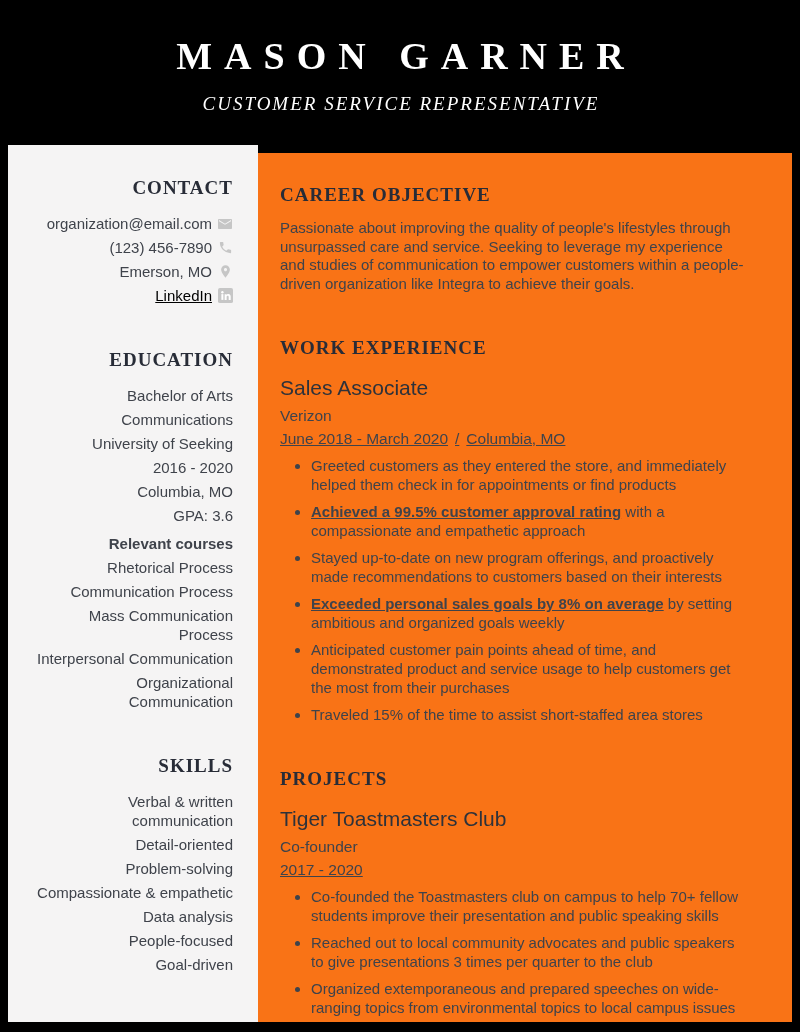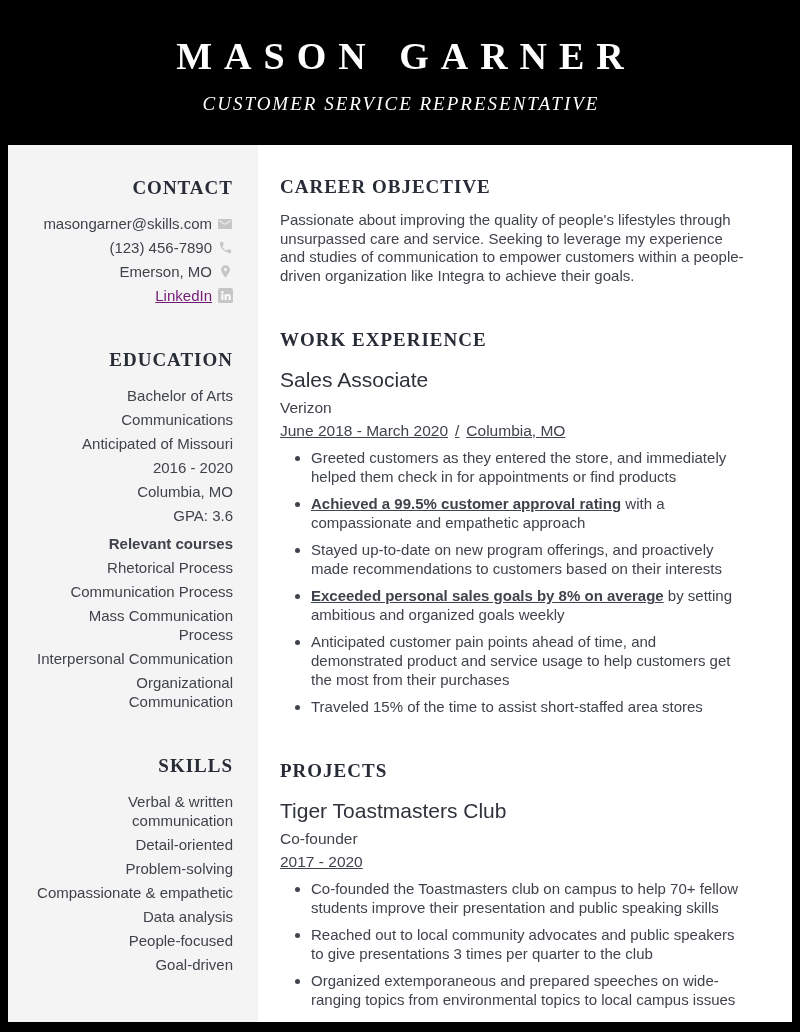--- a/index.html
+++ b/index.html
@@ -39,29 +39,29 @@
   }
   .sidebar .section-heading { margin-bottom:15px; }
   .side-section + .side-section { margin-top:44px; }
 
   .contact-row {
     display:flex; justify-content:flex-end; align-items:center;
     gap:5px; margin-bottom:5px; line-height:19px;
   }
   .contact-icon { width:16px; height:16px; display:inline-flex; align-items:center; justify-content:center; flex:0 0 16px; }
   .contact-icon svg { display:block; }
-  .contact-link { color:#701a75; text-decoration:underline; cursor:pointer; }
+  .contact-link { color:#000000; text-decoration:underline; cursor:pointer; }
 
   .side-line { line-height:19px; margin-bottom:5px; }
   .courses-label { font-weight:bold; margin-top:9px; margin-bottom:5px; line-height:19px; }
 
   
   .main {
-    flex:1 1 auto; background:#ffffff; color:#3f434b;
-    padding:31px 47px 20px 22px; font-size:15px; min-width:0;
+    flex:1 1 auto; background:#f97316; color:#3f434b;
+    padding:31px 47px 20px 22px; font-size:15px; min-width:0;margin-top:8px;
   }
   .main-section + .main-section { margin-top:44px; }
   .main .section-heading { margin-bottom:13px; }
   .objective-text { line-height:18.5px; }
 
   .entry-title { font-size:21px; color:#2e323a; margin-top:16px; line-height:26px; }
   .entry-sub { font-size:15.5px; margin-top:5px; line-height:19px; }
   .entry-dates { font-size:15.5px; margin-top:4px; line-height:19px;text-decoration:underline; }
   .dates-sep { margin:0 7px; }
 
@@ -81,21 +81,21 @@
   </div>
 
   <div class="frame">
 
     <div class="sidebar">
 
       <div class="side-section">
         <div class="section-heading">CONTACT</div>
 
         <div class="contact-row">
-          <span>masongarner@skills.com</span>
+          <span>organization@email.com</span>
           <span class="contact-icon">
             <svg width="16" height="16" viewBox="0 0 24 24" fill="#c6c6c6">
                 <path d="M21 4.5H3c-.8 0-1.5.7-1.5 1.5v12c0 .8.7 1.5 1.5 1.5h18c.8 0 1.5-.7 1.5-1.5V6c0-.8-.7-1.5-1.5-1.5zm0 3.2l-9 5.6-9-5.6V6l9 5.6L21 6v1.7z"></path>
               </svg>
           </span>
         </div>
 
         <div class="contact-row">
           <span>(123) 456-7890</span>
           <span class="contact-icon">
@@ -126,21 +126,21 @@
           </span>
         </div>
       </div>
 
       <div class="side-section">
         <div class="section-heading">EDUCATION</div>
         <div>
 
         <div class="side-line"><span>Bachelor of Arts</span></div>
             <div class="side-line"><span>Communications</span></div>
-            <div class="side-line"><span>Anticipated of Missouri</span></div>
+            <div class="side-line"><span>University of Seeking</span></div>
             <div class="side-line"><span>2016 - 2020</span></div>
             <div class="side-line"><span>Columbia, MO</span></div>
             <div class="side-line"><span>GPA: 3.6</span></div>
           </div>
         <div class="courses-label">Relevant courses</div>
         <div>
 
         <div class="side-line"><span>Rhetorical Process</span></div>
             <div class="side-line"><span>Communication Process</span></div>
             <div class="side-line"><span>Mass Communication Process</span></div>

